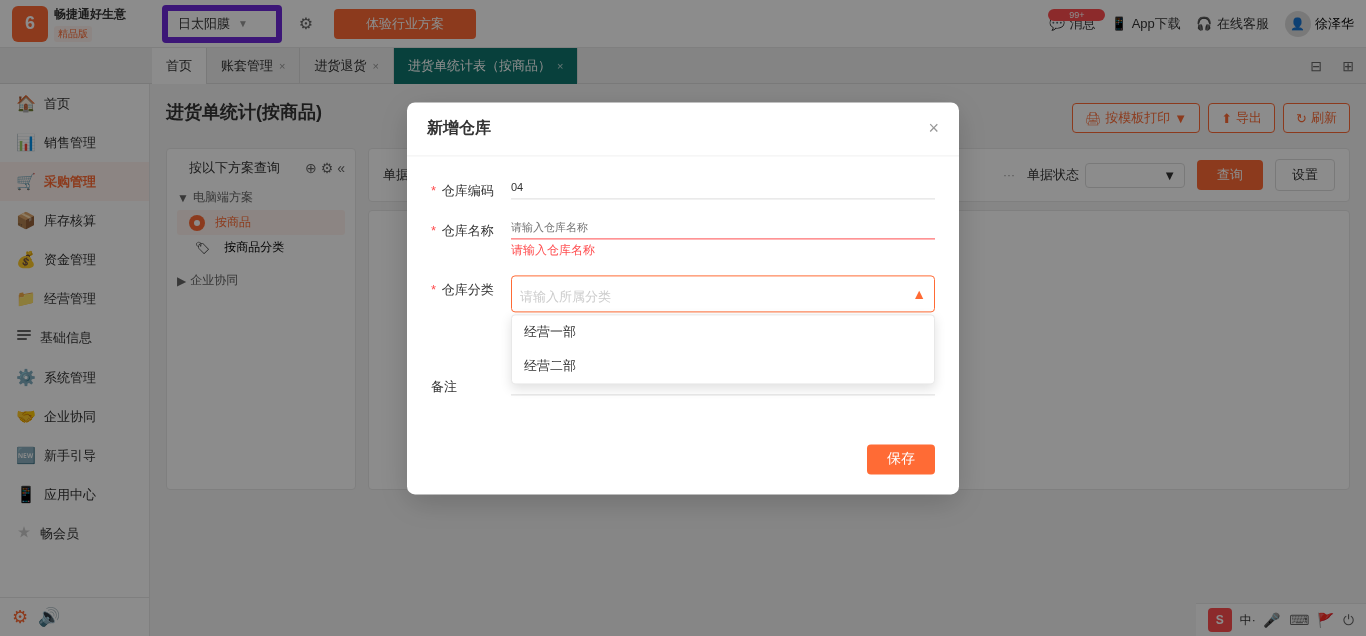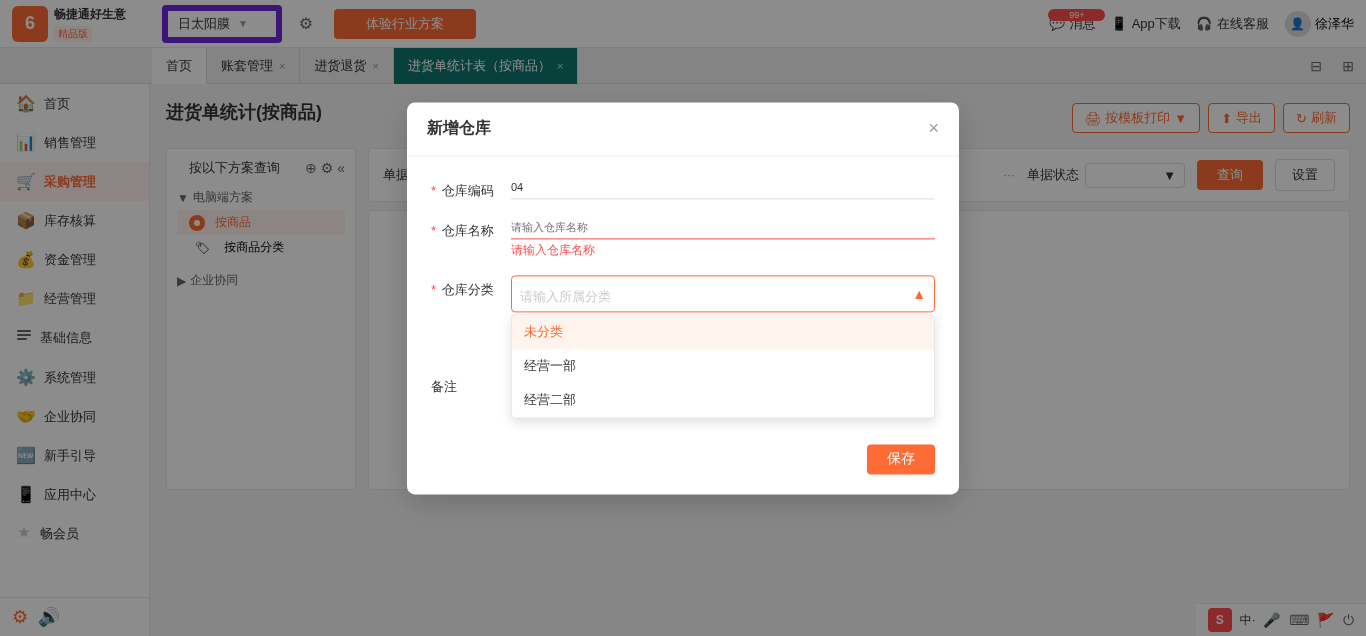--- a/index.html
+++ b/index.html
@@ -479,21 +479,20 @@
         <span class="required">*</span>
         <span>仓库分类</span>
       </div>
       <div class="form-field dropdown-wrapper">
         <div class="form-input-box active">
           <span style="color:#ccc;font-size:13px;margin-top:7px;">请输入所属分类</span>
           <span style="color:#ff6b35;font-size:14px;">▲</span>
         </div>
 
         <div class="dropdown-list">
-          <div class="dropdown-item selected">未分类</div>
           <div class="dropdown-item">经营一部</div>
           <div class="dropdown-item">经营二部</div>
         </div>
       </div>
     </div>
 
     <div class="form-row" style="margin-top:60px;">
       <div class="form-label">
         <span>备注</span>
       </div>

